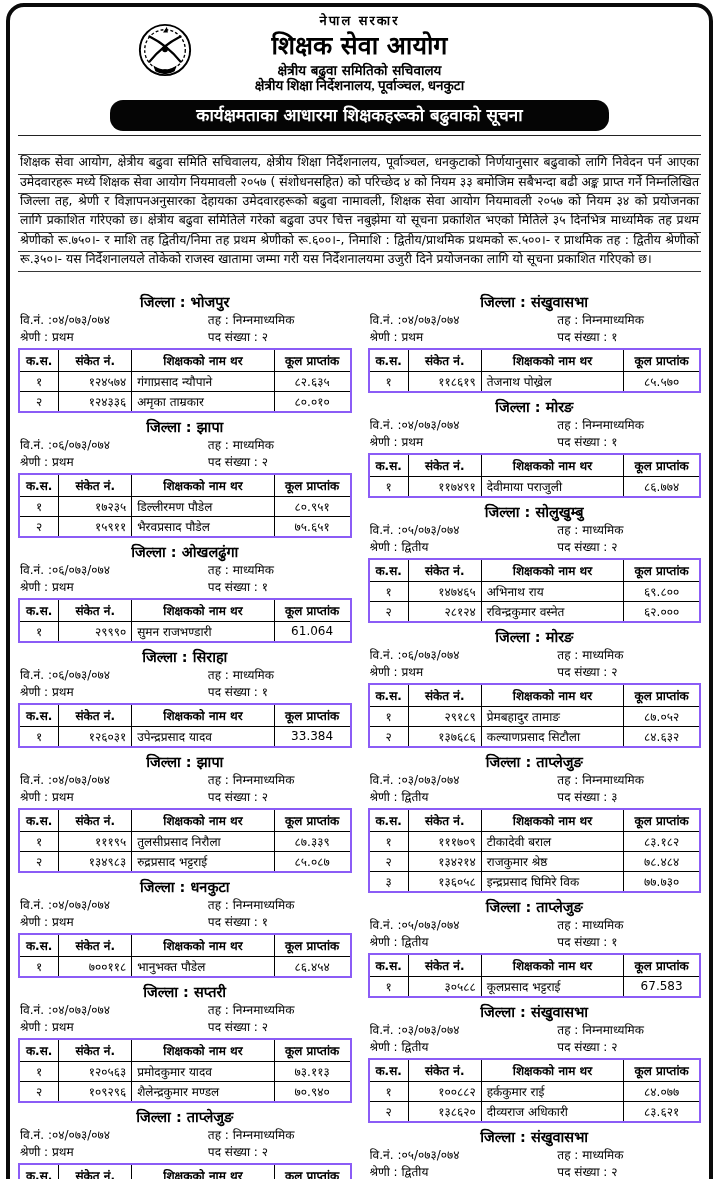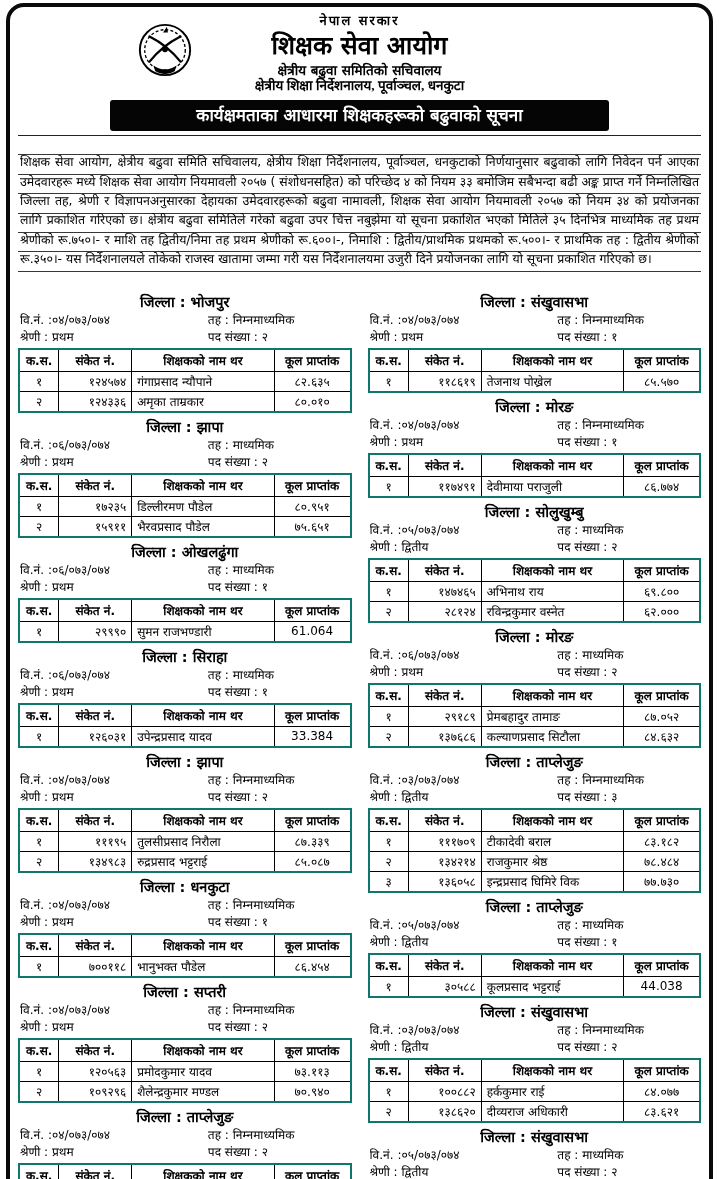--- a/index.html
+++ b/index.html
@@ -24,21 +24,21 @@
   .header { position: relative; text-align: center; line-height: 1.25; }
   .emblem { position: absolute; left: 118px; top: 6px; width: 58px; height: 62px; }
   .gov    { font-size: 13px; font-weight: bold; letter-spacing: 2px; }
   .comm   { font-size: 25px; font-weight: bold; margin-top: 1px; }
   .secr   { font-size: 13.5px; font-weight: bold; }
   .dir    { font-size: 13.5px; font-weight: bold; font-family: Liberation Serif, serif; }
   .banner {
     margin: 5px 92px 4px 92px;
     background: #050505;
     color: #fff;
-    border-radius: 3px;
+    border-radius: 13px;
     text-align: center;
     font-weight: bold;
     font-size: 17px;
     padding: 3px 4px 5px 4px;
   }
   
   .intro {
     font-size: 12.4px;
     line-height: 19.4px;
     text-align: justify;
@@ -64,21 +64,21 @@
     grid-template-columns: 57% 43%;
     font-size: 12px;
     font-weight: normal;
     line-height: 17px;
     padding: 0 2px;
   }
   .meta span { white-space: nowrap; overflow: hidden; }
   table.roster {
     width: 100%;
     border-collapse: collapse;
-    border: 2px solid #0f766e;
+    border: 2px solid #8b5cf6;
     margin-top: 2px;
   }
   table.roster th, table.roster td {
     border: 1px solid #000;
     font-size: 12px;
     padding: 1px 5px;
     height: 20px;
   }
   table.roster th { font-weight: bold; text-align: center; padding: 2px 3px; }
   td.c-sn    { width: 12%; text-align: center; }
@@ -543,21 +543,21 @@
                 <th>संकेत नं.</th>
                 <th>शिक्षकको नाम थर</th>
                 <th>कूल प्राप्तांक</th>
               </tr>
             </thead>
             <tbody>
               <tr>
                 <td class="c-sn">१</td>
                 <td class="c-code">३०५८८</td>
                 <td class="c-name">कूलप्रसाद भट्टराई</td>
-                <td class="c-score">44.038</td>
+                <td class="c-score">67.583</td>
               </tr>
             </tbody>
           </table>
         </div>
         <div class="section">
           <div class="district">जिल्ला : संखुवासभा</div>
           <div class="meta">
             <span>वि.नं. :०३/०७३/०७४</span>
             <span>तह : निम्नमाध्यमिक</span>
             <span>श्रेणी  : द्वितीय</span>

